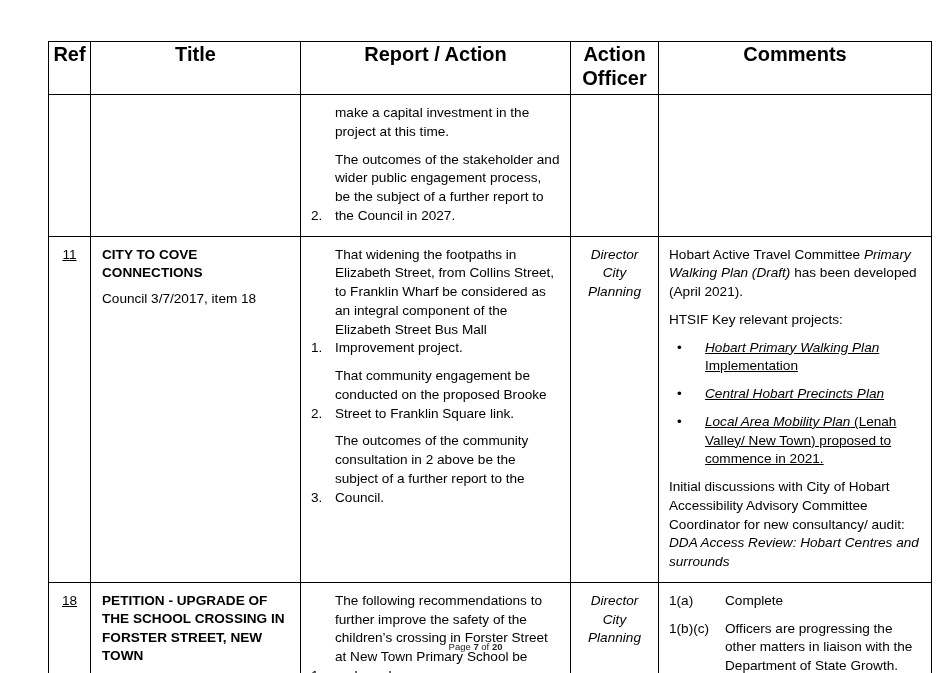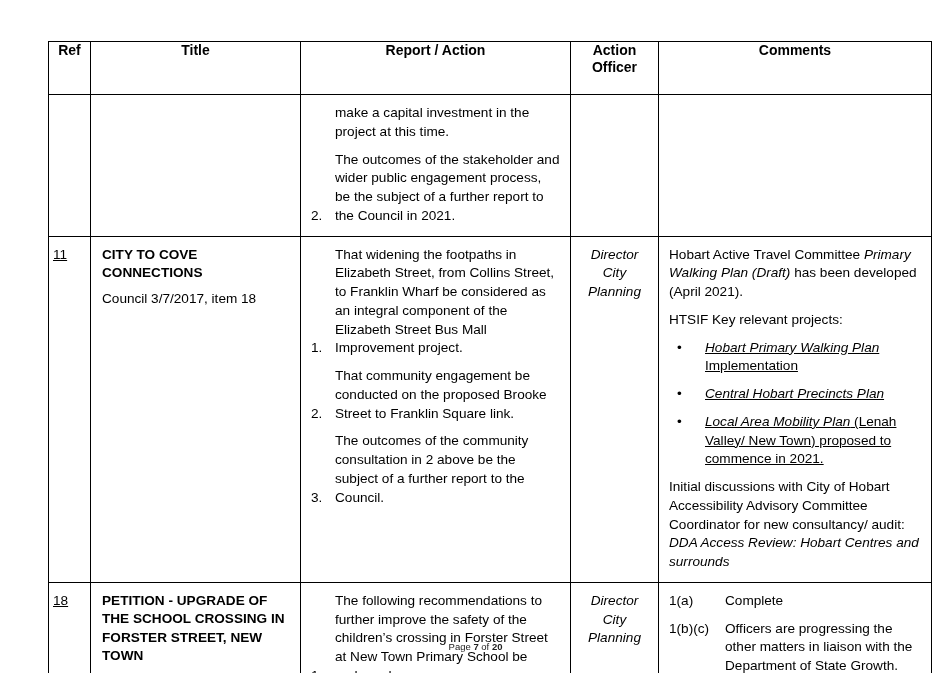--- a/index.html
+++ b/index.html
@@ -44,32 +44,33 @@
   col.c-ref      { width: 42px;  }
   col.c-title    { width: 210px; }
   col.c-report   { width: 270px; }
   col.c-officer  { width: 88px;  }
   col.c-comments { width: 273px; }
 
   thead th {
     text-align: center;
     vertical-align: middle;
     font-weight: bold;
-    font-size: 14px;
+    font-size: 20px;
     height: 52px;
     line-height: 1.2;
     padding: 4px 6px;
   }
 
   .cell {
     padding: 9px 10px 10px 10px;
     font-size: 13.6px;
     line-height: 1.38;
   }
   .cell.ref {
+    text-align: center;
     padding: 9px 4px;
     text-decoration: underline;
   }
   .cell.officer {
     text-align: center;
     padding: 9px 4px;
     font-style: italic;
   }
   .cell.title   { padding-left: 11px; padding-right: 8px; }
   .cell.report  { padding-left: 10px; padding-right: 10px; }
@@ -179,21 +180,21 @@
           <div class="cell title"></div>
         </td>
         <td>
           <div class="cell report">
             <div class="li">
               <span class="marker"></span>
               <span class="body">make a capital investment in the project at this time.</span>
             </div>
             <div class="li">
               <span class="marker">2.</span>
-              <span class="body">The outcomes of the stakeholder and wider public engagement process, be the subject of a further report to the Council in 2021.</span>
+              <span class="body">The outcomes of the stakeholder and wider public engagement process, be the subject of a further report to the Council in 2027.</span>
             </div>
           </div>
         </td>
         <td>
           <div class="cell officer"></div>
         </td>
         <td>
           <div class="cell comments"></div>
         </td>
       </tr>

